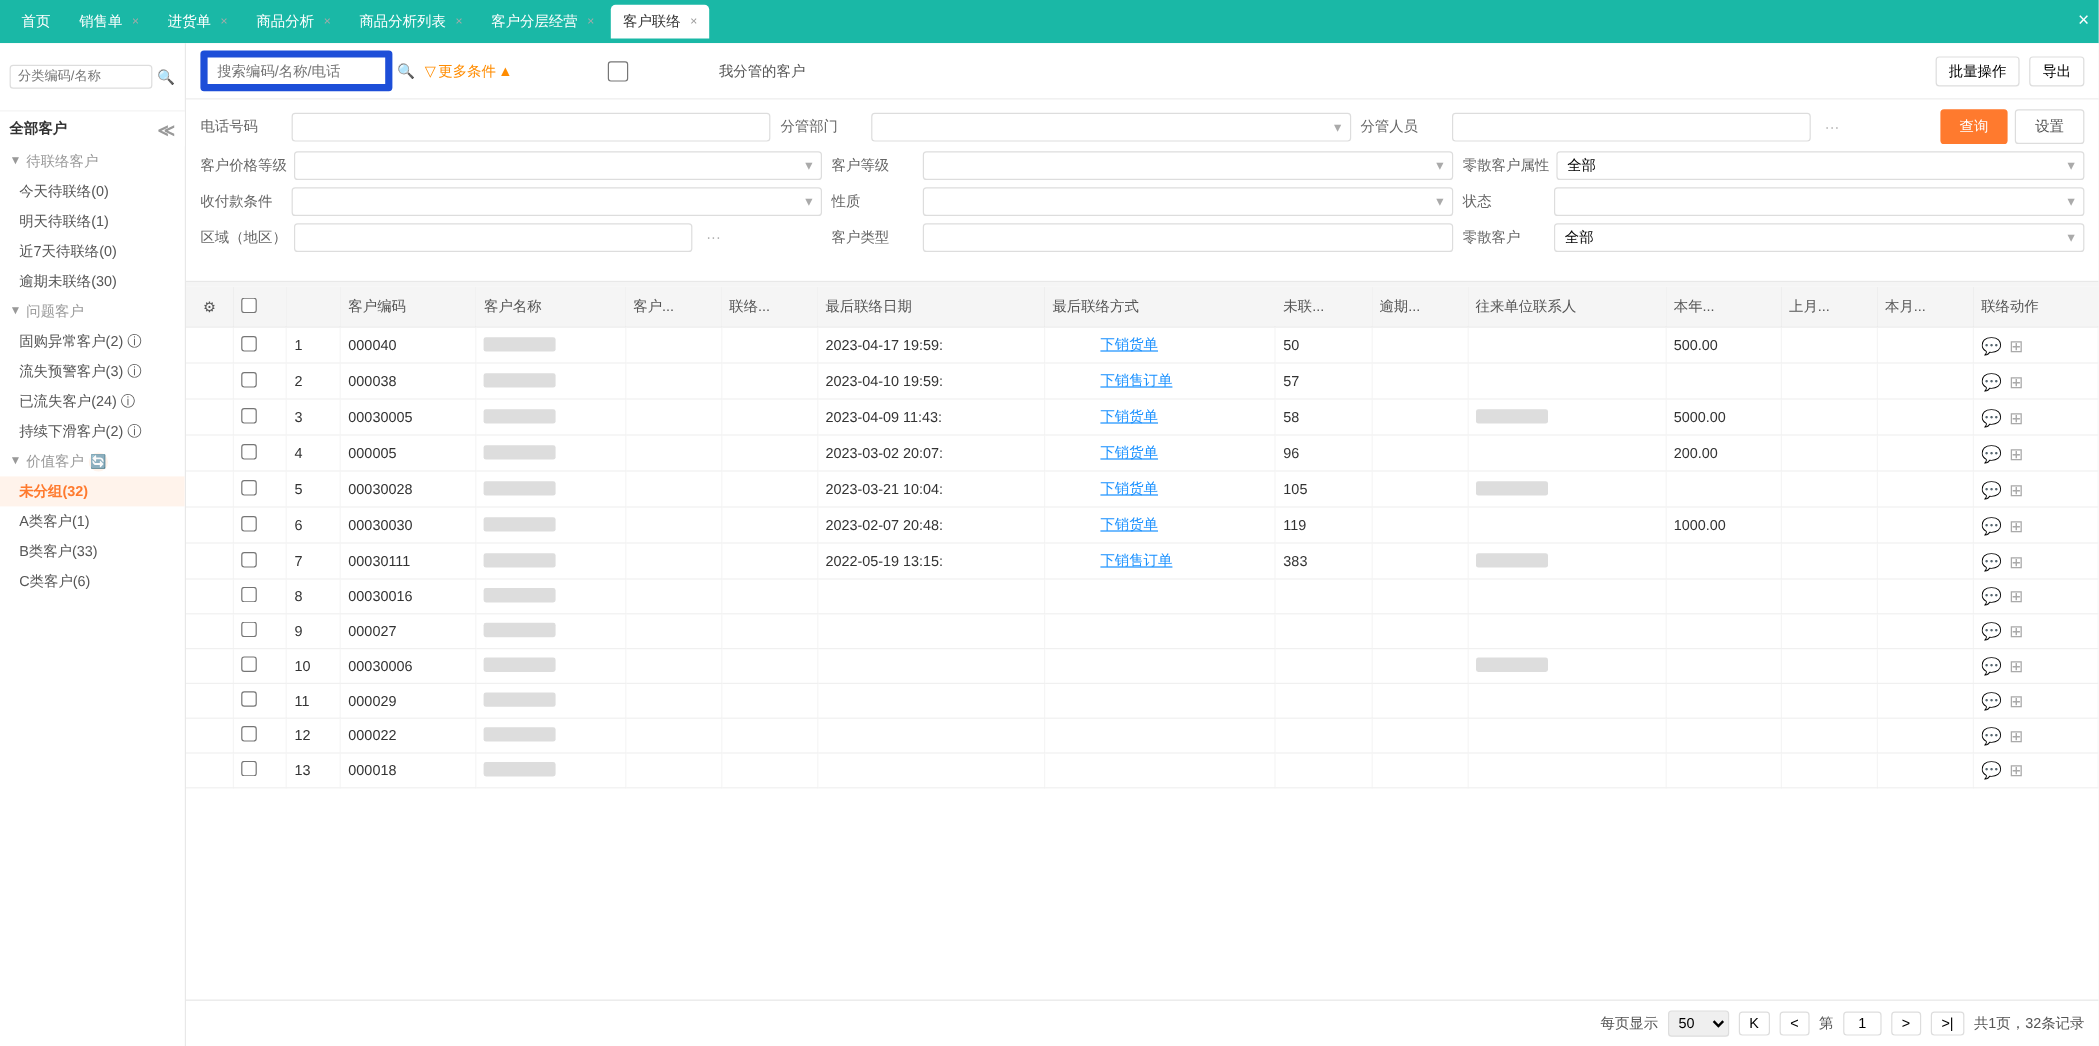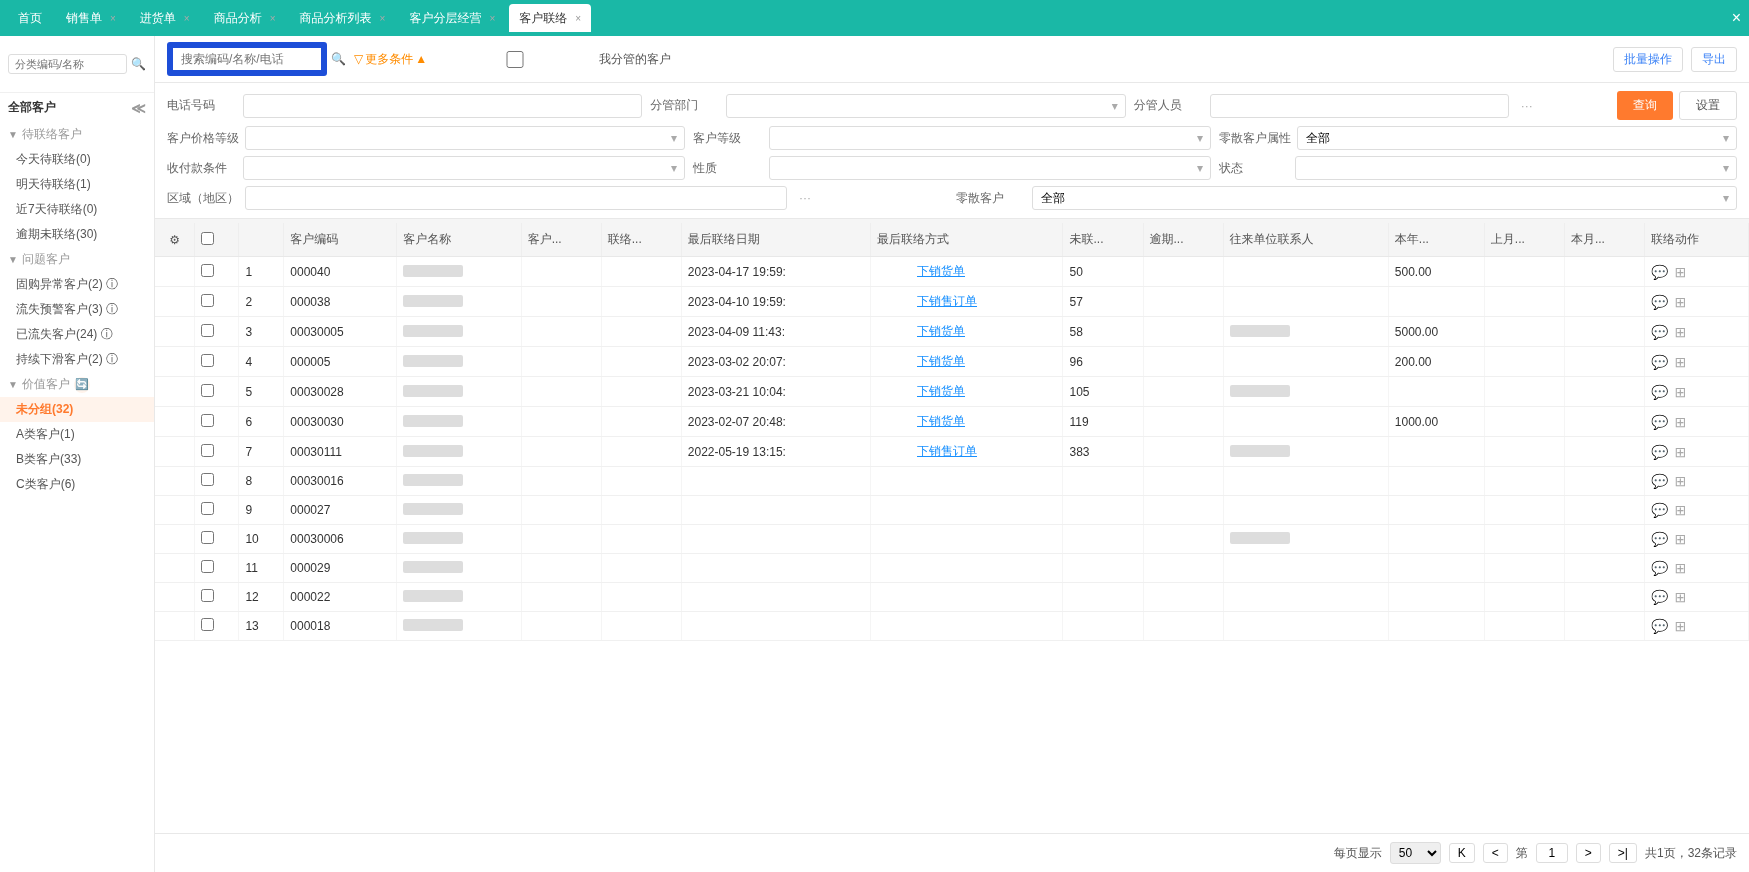--- a/index.html
+++ b/index.html
@@ -137,21 +137,21 @@
       margin-left: auto;
       display: flex;
       gap: 8px;
     }
     .btn-outline {
       border: 1px solid #ddd;
       background: #fff;
       padding: 3px 10px;
       border-radius: 3px;
       cursor: pointer;
-      color: #3b82f6;
+      color: #000000;
       font-size: 12px;
     }
 
     
     .advanced-filter {
       background: #fff;
       border-bottom: 1px solid #e8e8e8;
       padding: 8px 12px;
     }
     .filter-row {
@@ -468,25 +468,29 @@
           </div>
         </div>
         <div class="filter-field">
           <span class="filter-label">状态</span>
           <div class="select-wrapper">
             <input class="filter-select" type="text" readonly="" style="">
           </div>
         </div>
       </div>
 
-      <div class="filter-row" style="margin-bottom:0;">
+      <div class="filter-row" style="margin-bottom:16px;">
         <div class="filter-field">
           <span class="filter-label">区域（地区）</span>
           <input class="filter-input" type="text" style="flex: 0.8 1 0%;">
           <span style="color:#aaa; cursor:pointer; padding:0 6px;">···</span>
+        </div>
+        <div class="filter-field">
+          <span class="filter-label">客户类型</span>
+          <input class="filter-input" type="text" style="">
         </div>
         <div class="filter-field">
           <span class="filter-label">零散客户</span>
           <div class="select-wrapper">
             <input class="filter-select" type="text" value="全部" readonly="" style="">
           </div>
         </div>
       </div>
     </div>
 

